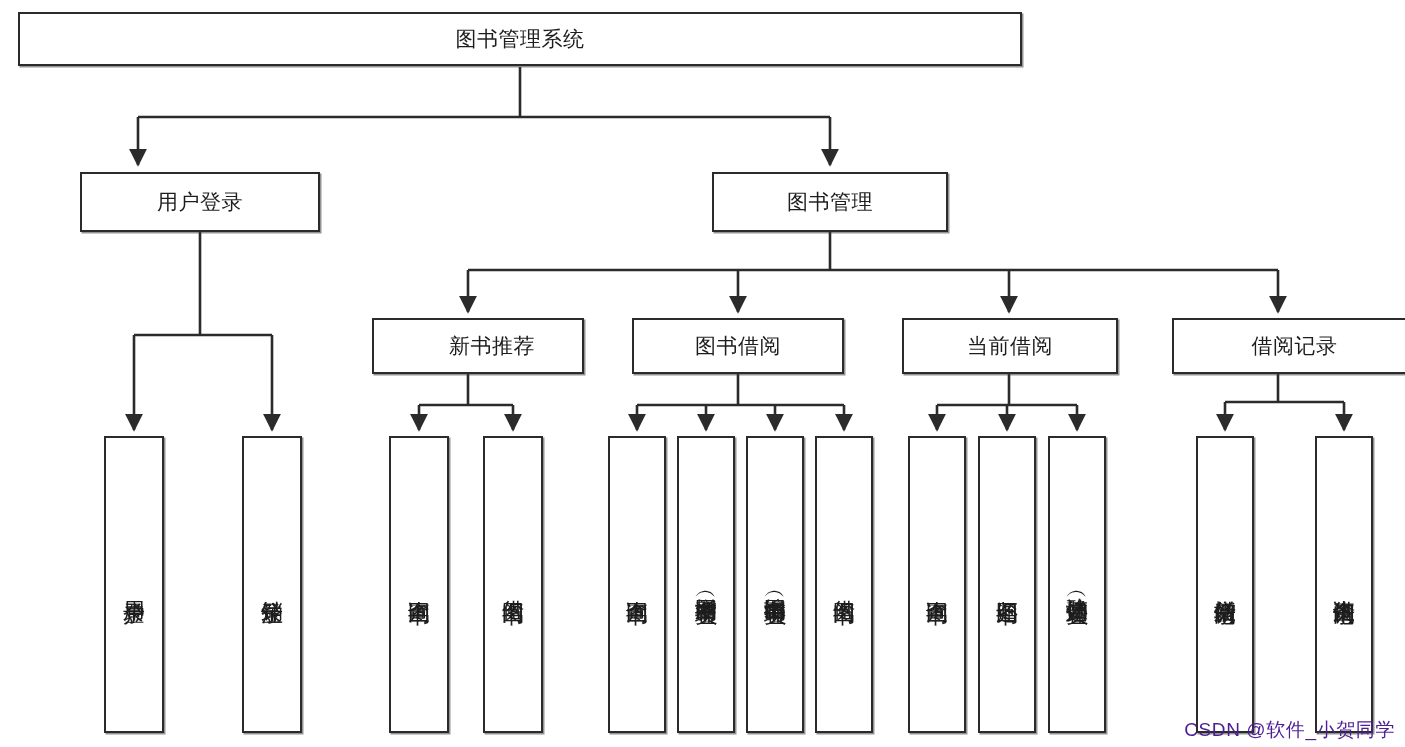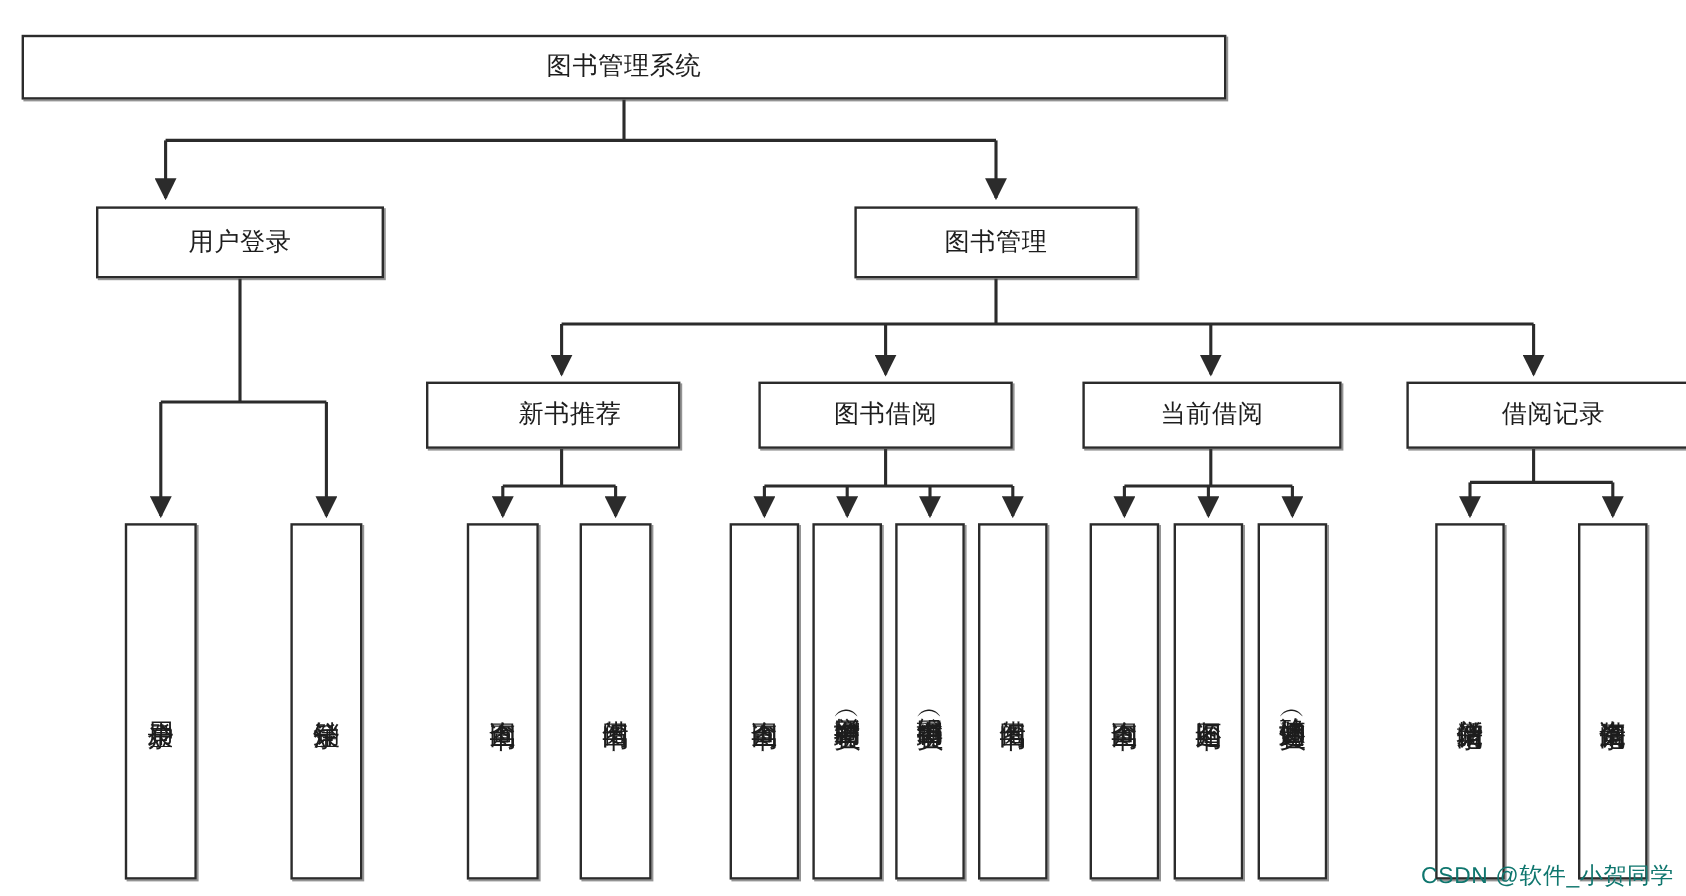--- a/index.html
+++ b/index.html
@@ -50,21 +50,21 @@
   .node.leaf{
     align-items:center;
     justify-content:center;
     padding:6px 0;
   }
   .watermark{
     position:absolute;
     right:10px;
     bottom:4px;
     font-size:19px;
-    color:#0f766e;
+    color:#4c1d95;
     letter-spacing:0.6px;
     white-space:nowrap;
     user-select:none;
     text-align:center;
   }
 </style>
 </head>
 <body>
 
 <div id="stage">
@@ -112,32 +112,32 @@
       <path d="M 1007 405 L 1007 430" marker-end="url(#arrow)"></path>
       <path d="M 1077 405 L 1077 430" marker-end="url(#arrow)"></path>
 
       <path d="M 1278 374 L 1278 402"></path>
       <path d="M 1225 402 L 1344 402"></path>
       <path d="M 1225 402 L 1225 430" marker-end="url(#arrow)"></path>
       <path d="M 1344 402 L 1344 430" marker-end="url(#arrow)"></path>
     </g>
   </svg>
 
-  <div class="node" style="left:18px;top:29px;width:1004px;height:54px;">
+  <div class="node" style="left:18px;top:12px;width:1004px;height:54px;">
     <span class="lbl">图书管理系统</span>
   </div>
 
   <div class="node" style="left:80px;top:172px;width:240px;height:60px;">
     <span class="lbl">用户登录</span>
   </div>
   <div class="node" style="left:712px;top:172px;width:236px;height:60px;">
     <span class="lbl">图书管理</span>
   </div>
 
-  <div class="node" style="left:355px;top:318px;width:212px;height:56px;padding-left:28px;">
+  <div class="node" style="left:372px;top:318px;width:212px;height:56px;padding-left:28px;">
     <span class="lbl">新书推荐</span>
   </div>
   <div class="node" style="left:632px;top:318px;width:212px;height:56px;justify-content:center;">
     <span class="lbl">图书借阅</span>
   </div>
   <div class="node" style="left:902px;top:318px;width:216px;height:56px;">
     <span class="lbl">当前借阅</span>
   </div>
   <div class="node" style="left:1172px;top:318px;width:245px;height:56px;">
     <span class="lbl">借阅记录</span>

